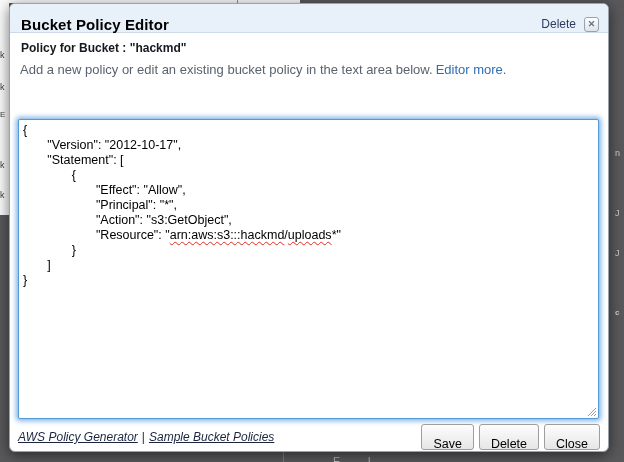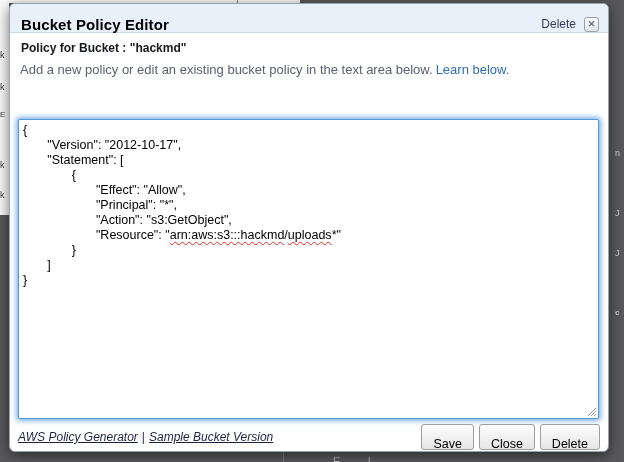--- a/index.html
+++ b/index.html
@@ -83,21 +83,21 @@
 
   <div class="titlebar">
     <span class="dlg-title">Bucket Policy Editor</span>
     <span class="cancel-link">Delete</span>
     <button class="xbtn">✕</button>
   </div>
 
   <div class="bucket-header">Policy for Bucket : "hackmd"</div>
 
   <div class="desc">
-    <span>Add a new policy or edit an existing bucket policy in the text area below.</span><a class="learn-link">Learn below.</a>
+    <span>Add a new policy or edit an existing bucket policy in the text area below.</span><a class="learn-link">Editor more.</a>
   </div>
 
   <div class="editor">
     <div class="ln">{</div>
     <div class="ln">	"Version": "2012-10-17",</div>
     <div class="ln">	"Statement": [</div>
     <div class="ln">		{</div>
     <div class="ln">			"Effect": "Allow",</div>
     <div class="ln">			"Principal": "*",</div>
     <div class="ln">			"Action": "s3:GetObject",</div>
@@ -106,22 +106,22 @@
     <div class="ln">	]</div>
     <div class="ln">}</div>
     <svg class="grip" viewBox="0 0 10 10">
       <line x1="2" y1="10" x2="10" y2="2" stroke="#9a9a9a" stroke-width="1"></line>
       <line x1="5" y1="10" x2="10" y2="5" stroke="#9a9a9a" stroke-width="1"></line>
       <line x1="8" y1="10" x2="10" y2="8" stroke="#9a9a9a" stroke-width="1"></line>
     </svg>
   </div>
 
   <div class="footer-links">
-    <a>AWS Policy Generator</a><span class="sep">|</span><a>Sample Bucket Version</a>
+    <a>AWS Policy Generator</a><span class="sep">|</span><a>Sample Bucket Policies</a>
   </div>
 
   <div class="buttons">
     <button class="btn">Save</button>
+    <button class="btn">Delete</button>
     <button class="btn">Close</button>
-    <button class="btn">Delete</button>
   </div>
 
 </div>
 
 </body></html>

